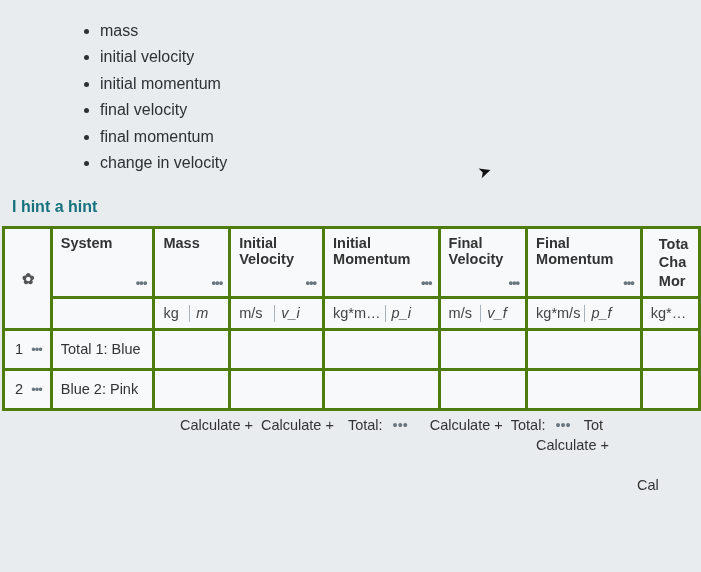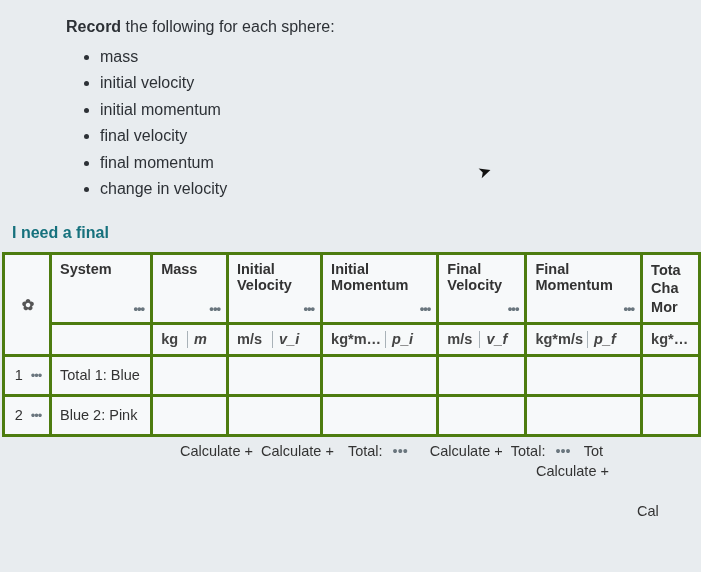--- a/index.html
+++ b/index.html
@@ -39,21 +39,21 @@
     }
     table.data th, table.data td {
       border: 3px solid #4d7c0f;
       padding: 6px 6px 6px 8px;
       text-align: left;
       vertical-align: top;
       position: relative;
       height: 38px;
     }
     table.data thead tr.hdr th { height: 62px; vertical-align: top; font-weight: 600;}
-    table.data thead tr.sub th { height: 32px; font-weight: 700; color:#444; vertical-align: middle;}
+    table.data thead tr.sub th { height: 32px; font-weight: 400; color:#444; vertical-align: middle;}
     .menudots {
       position: absolute;
       right: 6px;
       bottom: 6px;
       color: #6a767e;
       font-size: 13px;
       letter-spacing: -1px;
       cursor: pointer;
     }
     .gear {
@@ -100,36 +100,33 @@
       transform: rotate(-18deg);
       pointer-events: none;
     }
     .clipped{ white-space: nowrap; overflow: hidden; }
   </style>
 </head>
 <body>
 
 <div class="content">
 
-  <p class="record-line">
-    <b>Record</b><span> the following for each sphere:</span>
-  </p>
   <ul class="rec">
     <li>mass</li>
     <li>initial velocity</li>
     <li>initial momentum</li>
     <li>final velocity</li>
     <li>final momentum</li>
     <li>
       <span class="ital">change</span><span> in velocity</span>
     </li>
   </ul>
 </div>
 
-<div class="hint">I need a final</div>
+<div class="hint">I hint a hint</div>
 
 <div class="table-wrap">
 <table class="data">
   <colgroup>
     <col class="w-num">
         <col class="w-sys">
         <col class="w-mass">
         <col class="w-ivel">
         <col class="w-imom">
         <col class="w-fvel">
@@ -159,21 +156,21 @@
       </th>
       <th>
         <span>Final Velocity</span>
         <span class="menudots">•••</span>
       </th>
       <th>
         <span>Final Momentum</span>
         <span class="menudots">•••</span>
       </th>
       <th class="clipped">
-        <span style="display:block;line-height:1.25;">Tota<br>Cha<br>Mor</span>
+        <span style="display:block;line-height:1.25;margin-left:8px;">Tota<br>Cha<br>Mor</span>
       </th>
     </tr>
     <tr class="sub">
       <th></th>
       <th>
             <div class="subsplit">
         <span>kg</span>
         <span>m</span>
       </div>
           </th>

